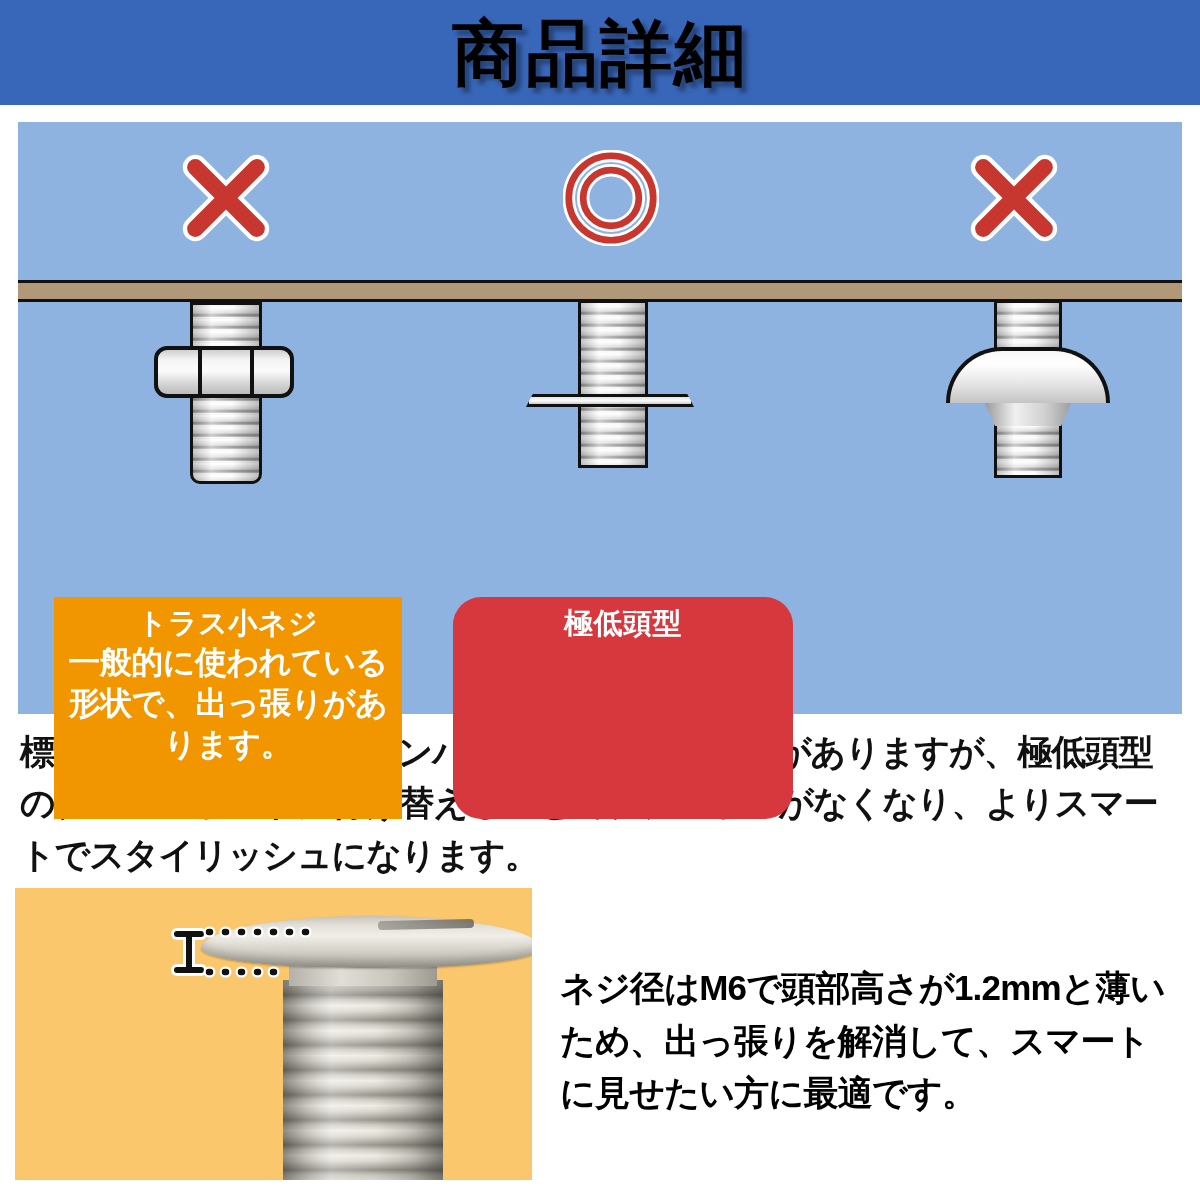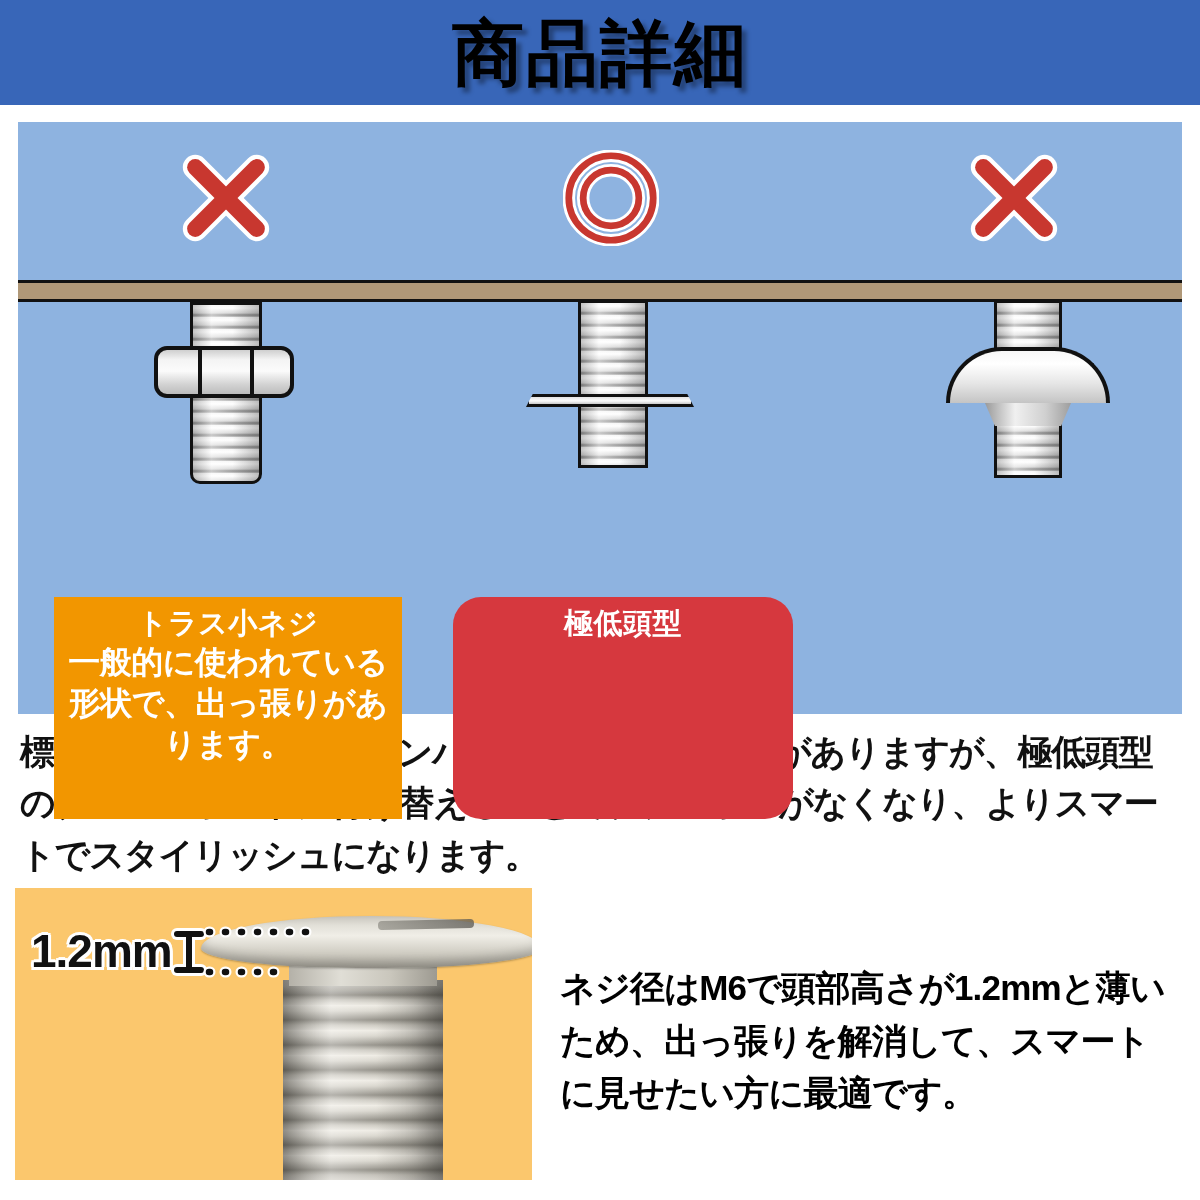--- a/index.html
+++ b/index.html
@@ -415,16 +415,15 @@
         <line x1="42" y1="6" x2="152" y2="6"></line>
         <line x1="42" y1="46" x2="122" y2="46"></line>
       </g>
       <g stroke="#111111" stroke-width="6.5" stroke-linecap="round" stroke-dasharray="1 15">
         <line x1="42" y1="6" x2="152" y2="6"></line>
         <line x1="42" y1="46" x2="122" y2="46"></line>
       </g>
     </svg>
   </div>
 
-  <div class="dim-label">1.2mm</div>
 </div>
 
 <div class="bot-para">ネジ径はM6で頭部高さが1.2mmと薄いため、出っ張りを解消して、スマートに見せたい方に最適です。</div>
 
 </body></html>

